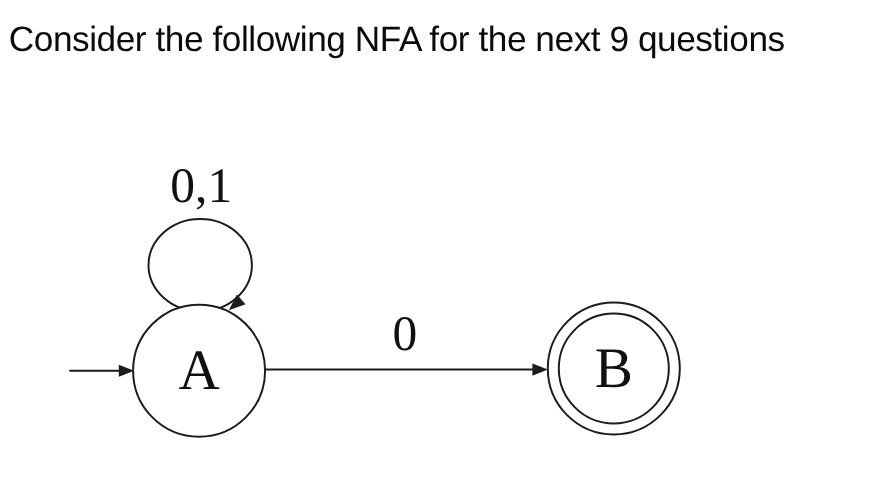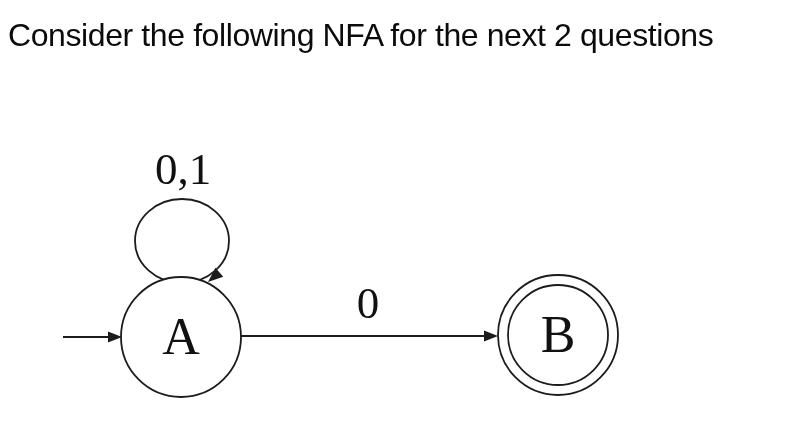--- a/index.html
+++ b/index.html
@@ -54,21 +54,21 @@
   .edge-label {
     font-family: "Liberation Serif", "DejaVu Serif", serif;
     font-size: 45px;
     fill: #111111;
     text-anchor: middle;
   }
 </style>
 </head>
 <body>
 
-<h1 class="question-title">Consider the following NFA for the next 2 questions</h1>
+<h1 class="question-title">Consider the following NFA for the next 9 questions</h1>
 
 <svg class="nfa-svg" width="798" height="446" viewBox="0 0 798 446" xmlns="http://www.w3.org/2000/svg">
 
   <ellipse class="edge" cx="182" cy="241" rx="47" ry="42"></ellipse>
 
   <circle class="state" cx="181" cy="337" r="60"></circle>
 
   <polygon class="arrowhead" transform="translate(208,282) rotate(139)" points="-15,-6 0,0 -15,6"></polygon>
 
   <line class="edge" x1="63" y1="337" x2="110" y2="337"></line>

